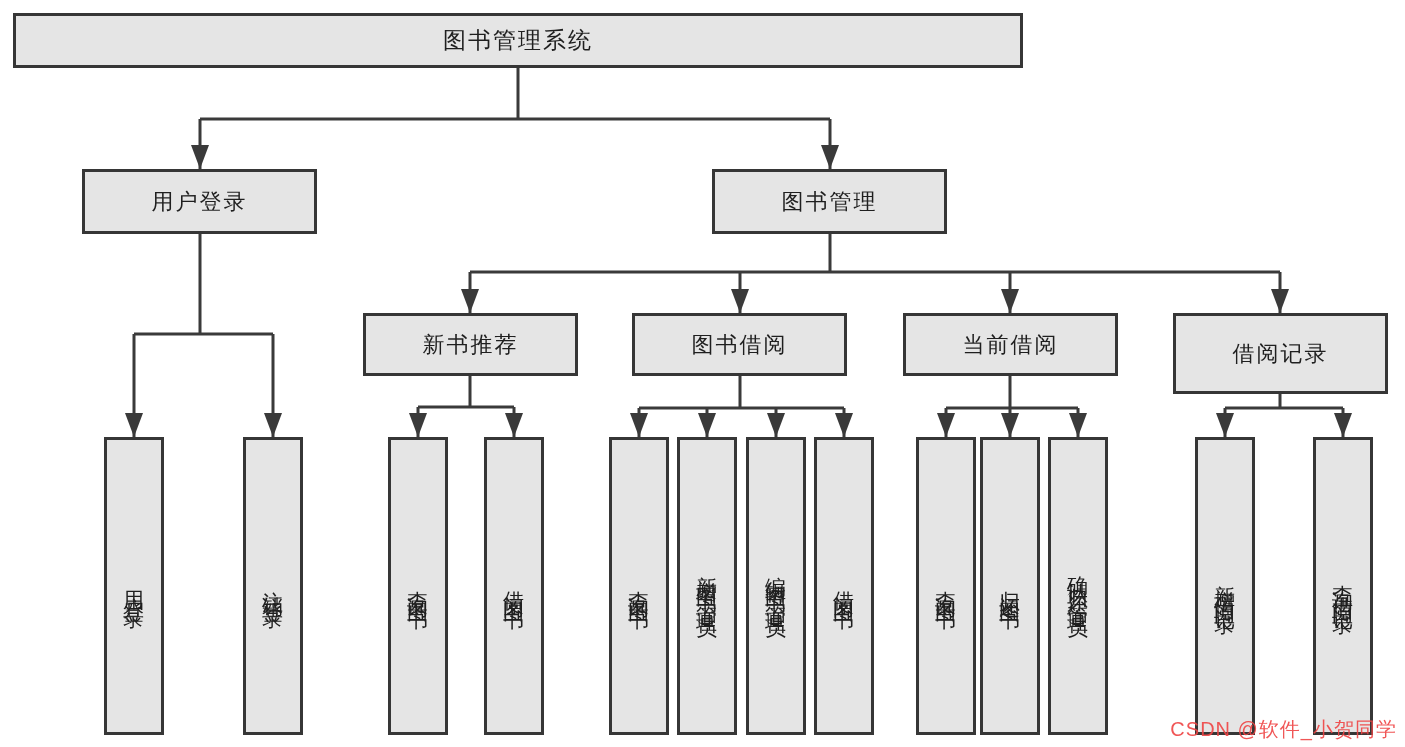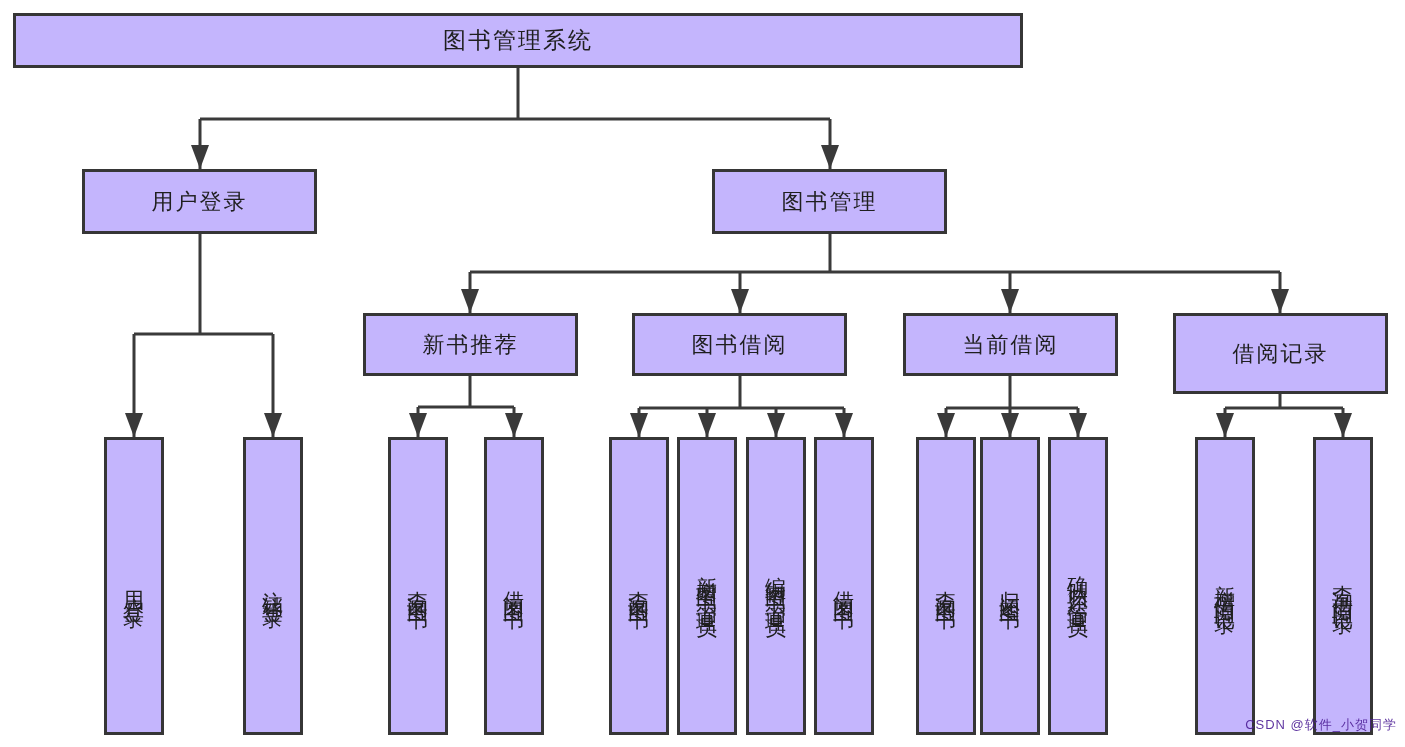--- a/index.html
+++ b/index.html
@@ -8,21 +8,21 @@
     width: 1405px;
     height: 747px;
     background: #ffffff;
     font-family: "Liberation Sans", sans-serif;
     overflow: hidden;
   }
   .box {
     position: absolute;
     box-sizing: border-box;
     border: 3px solid #363636;
-    background: #c4b5fd;
+    background: #e5e5e5;
     color: #1f1f1f;
     display: flex;
     align-items: center;
     justify-content: center;
     text-align: center;
   }
   .h-box { font-size: 22px; letter-spacing: 2px; white-space: nowrap; }
   .root-box { font-size: 23px; }
   .v-box {
     writing-mode: vertical-lr;
@@ -37,22 +37,22 @@
   .connector-layer {
     position: absolute;
     left: 0; top: 0;
     width: 1405px; height: 747px;
     pointer-events: none;
   }
   .watermark {
     position: absolute;
     top: 716px;
     right: 8px;
-    font-size: 13px;
-    color: #4c1d95;
+    font-size: 20px;
+    color: #ef4444;
     letter-spacing: 1px;
     z-index: 5;
     opacity: 0.9;
     white-space: nowrap;
   }
 </style>
 </head>
 <body>
 
 <div class="canvas">

